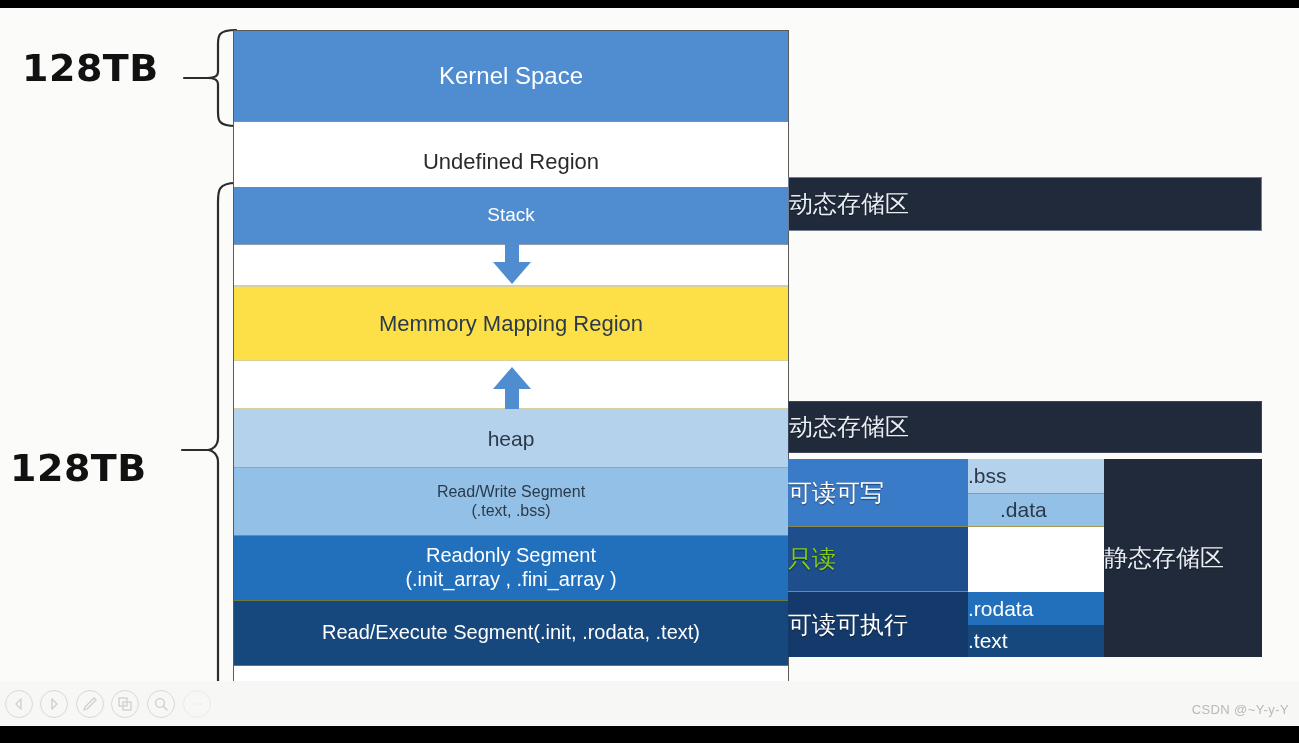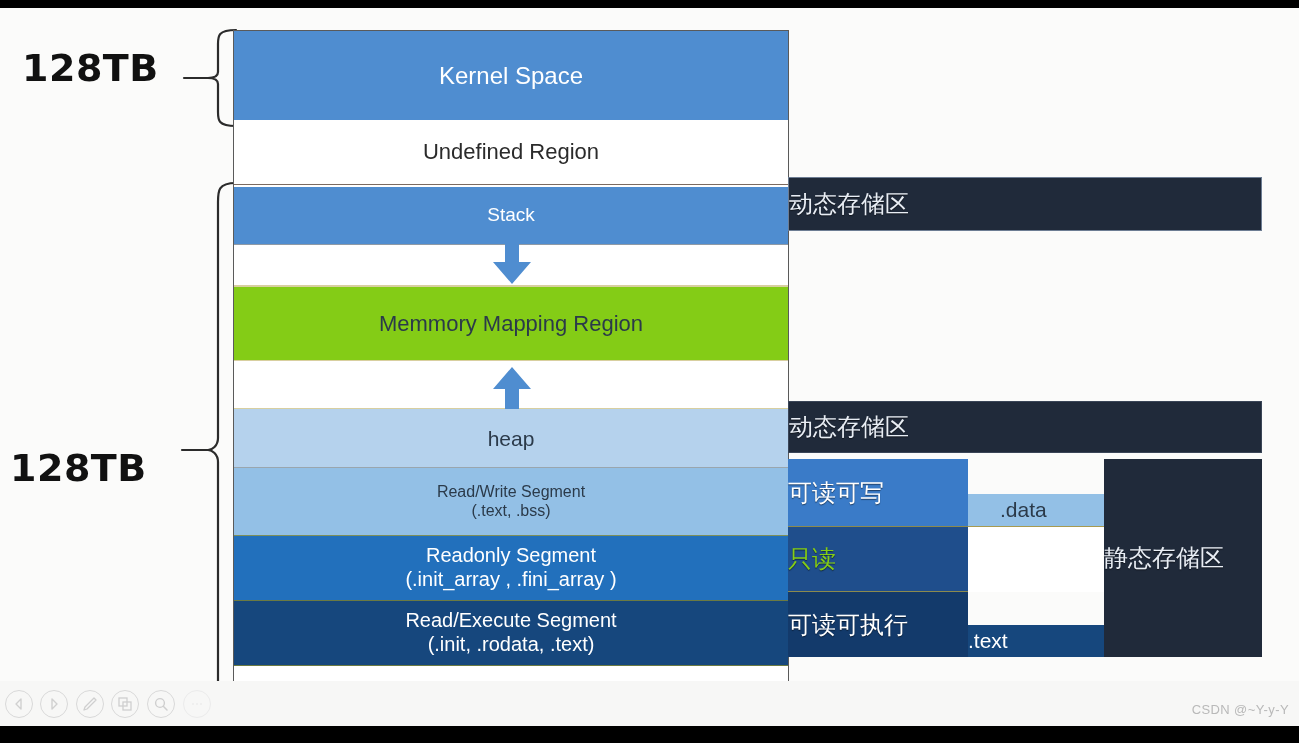--- a/index.html
+++ b/index.html
@@ -86,37 +86,37 @@
     </svg>
     <div class="tb-label" id="label-bottom">128TB</div>
 
     <div class="col-main">
 
       <div class="row" style="top:0px;height:91px;background:#4f8dd0;color:#ffffff;font-size:24px;
                   border-bottom:1.5px solid #7d8fa3;">
         <span class="t1">Kernel Space</span>
       </div>
 
-      <div class="row" style="top:89px;height:65px;background:#ffffff;color:#2b2b2b;font-size:22px;
+      <div class="row" style="top:99px;height:65px;background:#ffffff;color:#2b2b2b;font-size:22px;
                   border-bottom:1.5px solid #7a6a60;">
         <span class="t1">Undefined Region</span>
       </div>
 
       <div class="row" style="top:156px;height:58px;background:#4f8dd0;color:#ffffff;font-size:19px;
                   border-bottom:1.5px solid #8f9aa6;">
         <span class="t1">Stack</span>
       </div>
 
       <div class="row" style="top:214px;height:41px;background:#ffffff;border-bottom:1.5px solid #d8cfa0;">
       </div>
       <svg style="position:absolute;left:256px;top:207px;" width="44" height="48" viewBox="0 0 44 48">
         <path d="M15 0 H29 V24 H41 L22 46 L3 24 H15 Z" fill="#4f8dd0"></path>
       </svg>
 
-      <div class="row" style="top:255px;height:75px;background:#84cc16;color:#2b3a4a;font-size:22px;
+      <div class="row" style="top:255px;height:75px;background:#fde047;color:#2b3a4a;font-size:22px;
                   border-top:1px solid #d8cfa0;border-bottom:1.5px solid #d8cfa0;">
         <span class="t1">Memmory Mapping Region</span>
       </div>
 
       <div class="row" style="top:330px;height:48px;background:#ffffff;border-bottom:1.5px solid #d8cfa0;">
       </div>
       <svg style="position:absolute;left:256px;top:336px;" width="44" height="46" viewBox="0 0 44 46">
         <path d="M22 0 L41 22 H29 V46 H15 V22 H3 Z" fill="#4f8dd0"></path>
       </svg>
 
@@ -131,21 +131,21 @@
         <span class="t2">(.text,  .bss)</span>
       </div>
 
       <div class="row" style="top:505px;height:65px;background:#2270bc;color:#ffffff;font-size:20px;
                   border-bottom:1.5px solid #6b7a42;flex-direction:column;justify-content:center;">
         <span class="t1">Readonly Segment</span>
         <span class="t2">(.init_array ,    .fini_array )</span>
       </div>
 
       <div class="row" style="top:570px;height:65px;background:#16477d;color:#ffffff;font-size:20px;
-                  border-bottom:1.5px solid #6b7a42;flex-direction:column;justify-content:center;">
+                  border-bottom:1.5px solid #6b7a42;flex-direction:row;justify-content:center;">
         <span class="t1">Read/Execute Segment</span>
         <span class="t2">(.init,  .rodata,  .text)</span>
       </div>
 
       <div class="row" style="top:635px;height:56px;background:#ffffff;color:#2b2b2b;font-size:21px;">
         <span class="t1">Reserved</span>
       </div>
     </div>
 
     <div class="blk navy navy-b" style="left:788px;top:169px;width:474px;height:54px;">
@@ -161,26 +161,34 @@
       <span class="cn">可读可写</span>
     </div>
     <div class="blk" style="left:788px;top:519px;width:180px;height:65px;background:#1f4e8c;color:#84cc16;
                 border-bottom:1.5px solid #8b8a4e;">
       <span class="cn">只读</span>
     </div>
     <div class="blk" style="left:788px;top:584px;width:180px;height:65px;background:#133a6b;color:#ffffff;">
       <span class="cn">可读可执行</span>
     </div>
 
+    <div class="blk" style="left:968px;top:451px;width:136px;height:35px;background:#b5d2ed;color:#2b3a4a;
+                font-size:21px;border-bottom:1.5px solid #a79a50;">
+      <span>.bss</span>
+    </div>
     <div class="blk" style="left:968px;top:486px;width:136px;height:33px;background:#93c0e6;color:#2b3a4a;
                 font-size:21px;border-bottom:1.5px solid #a79a50;padding-left:32px;">
       <span>.data</span>
     </div>
     <div class="blk" style="left:968px;top:519px;width:136px;height:65px;background:#ffffff;">
       <span></span>
+    </div>
+    <div class="blk" style="left:968px;top:584px;width:136px;height:33px;background:#2270bc;color:#ffffff;
+                font-size:21px;">
+      <span>.rodata</span>
     </div>
     <div class="blk" style="left:968px;top:617px;width:136px;height:32px;background:#16477d;color:#ffffff;
                 font-size:21px;">
       <span>.text</span>
     </div>
 
     <div class="blk navy" style="left:1104px;top:451px;width:158px;height:198px;">
       <span class="cn">静态存储区</span>
     </div>
 

